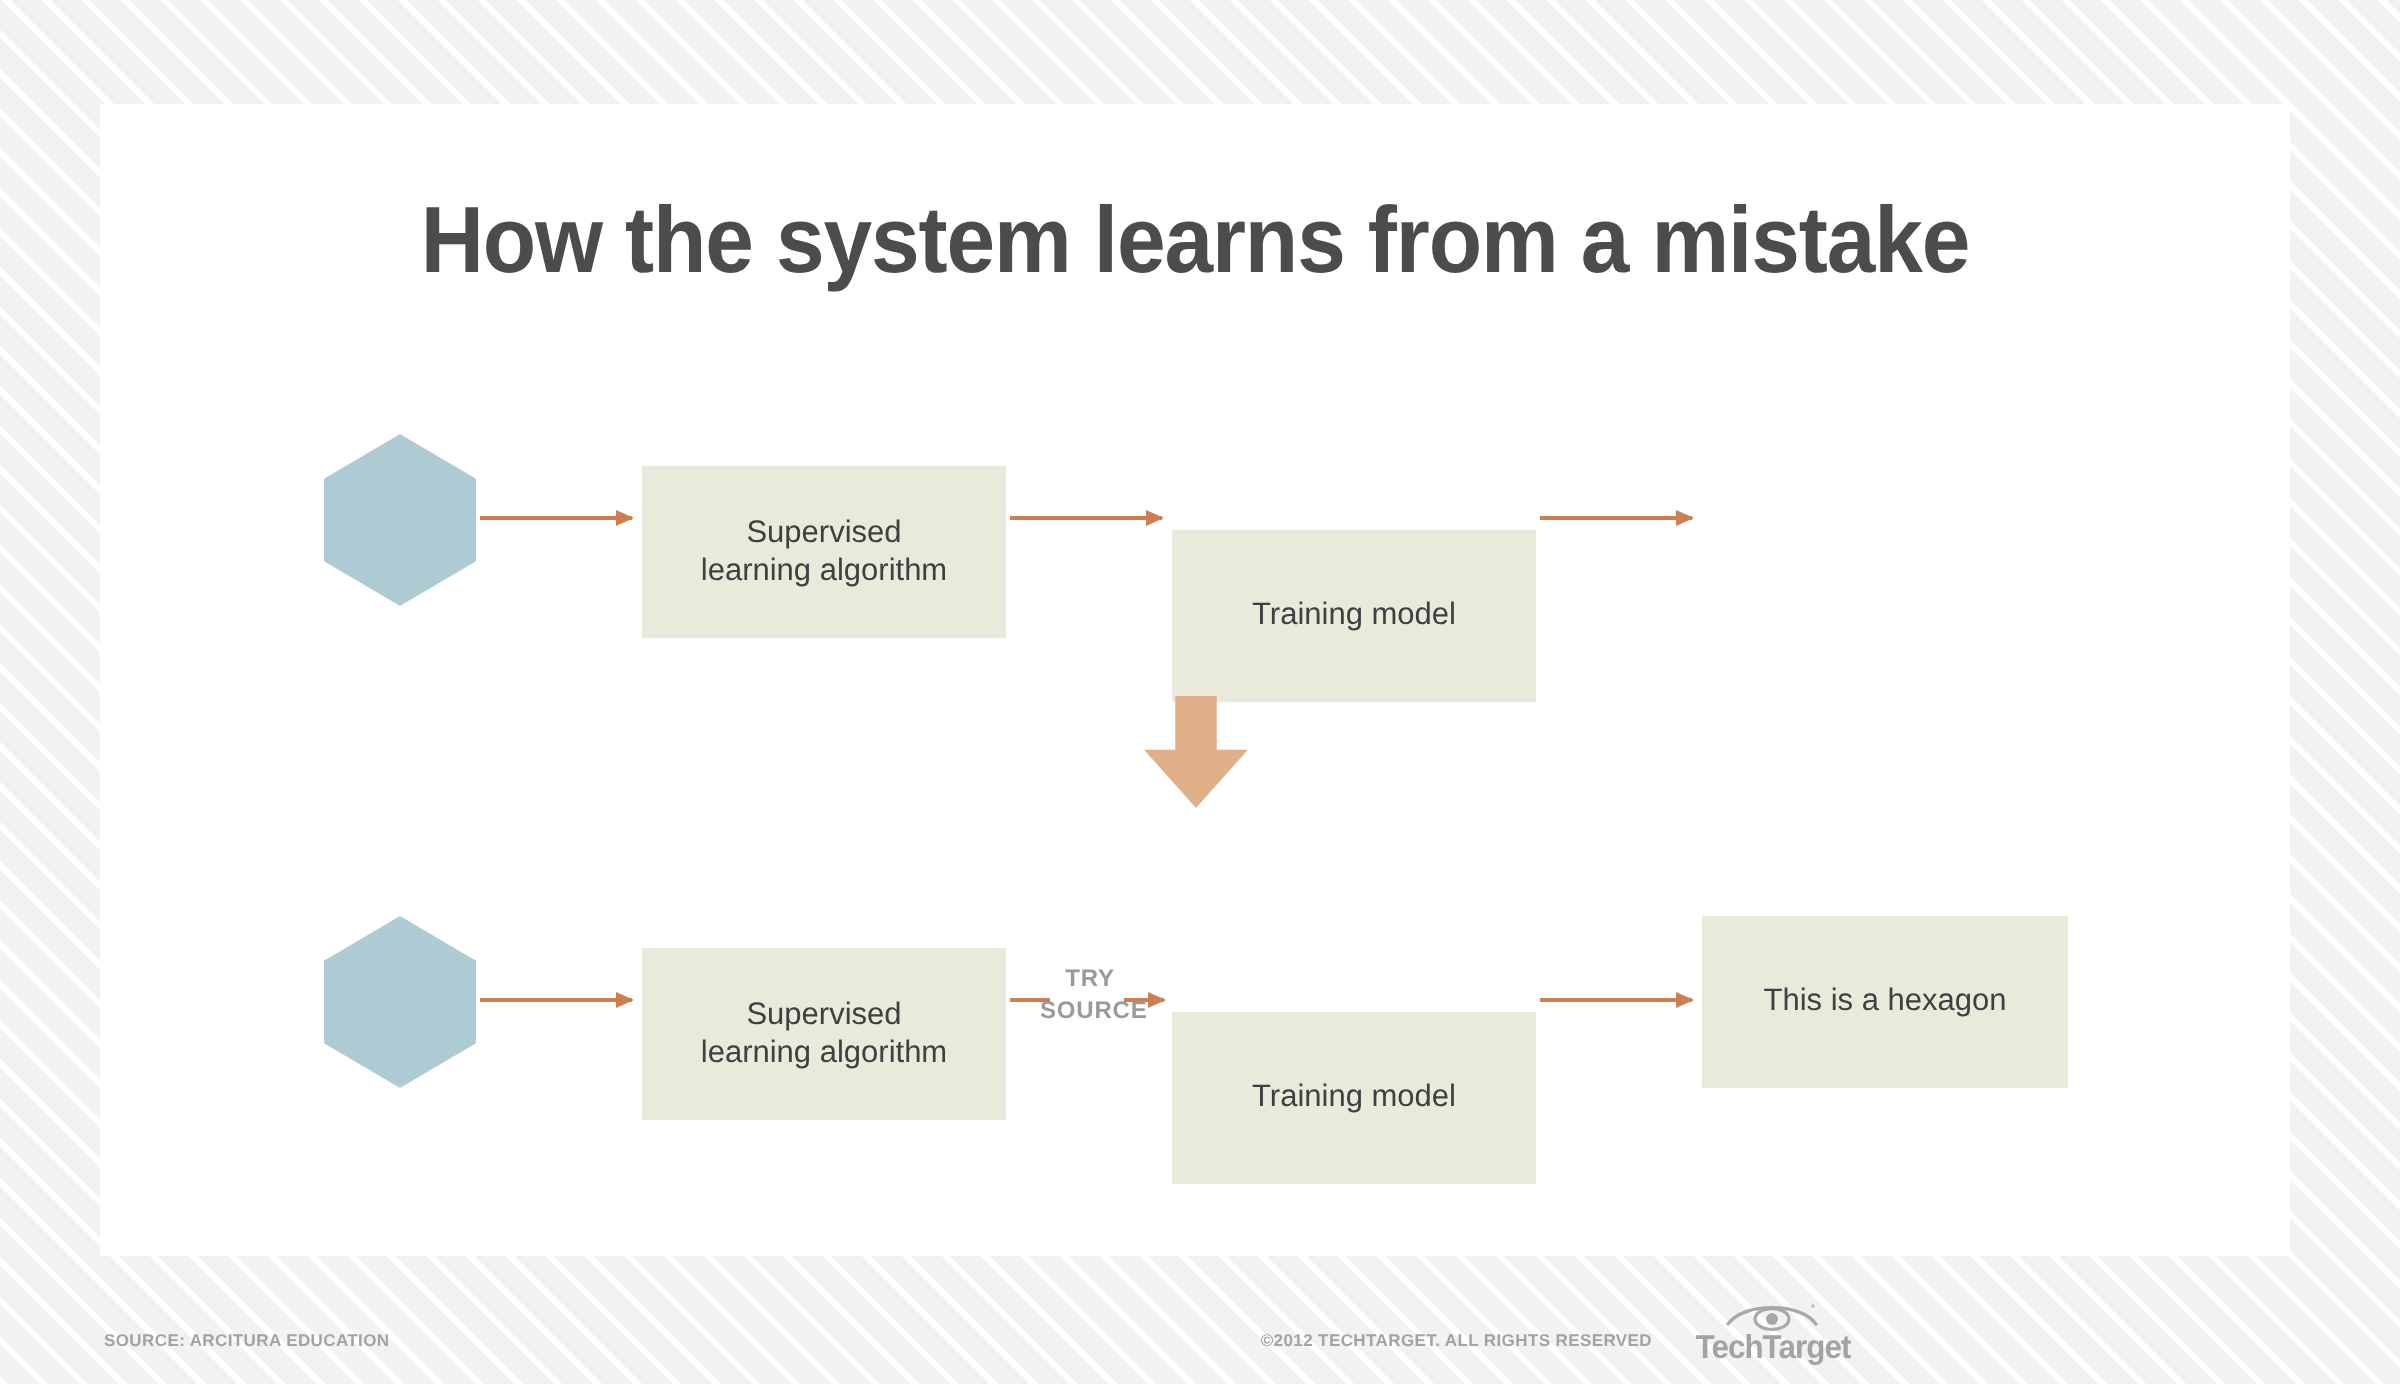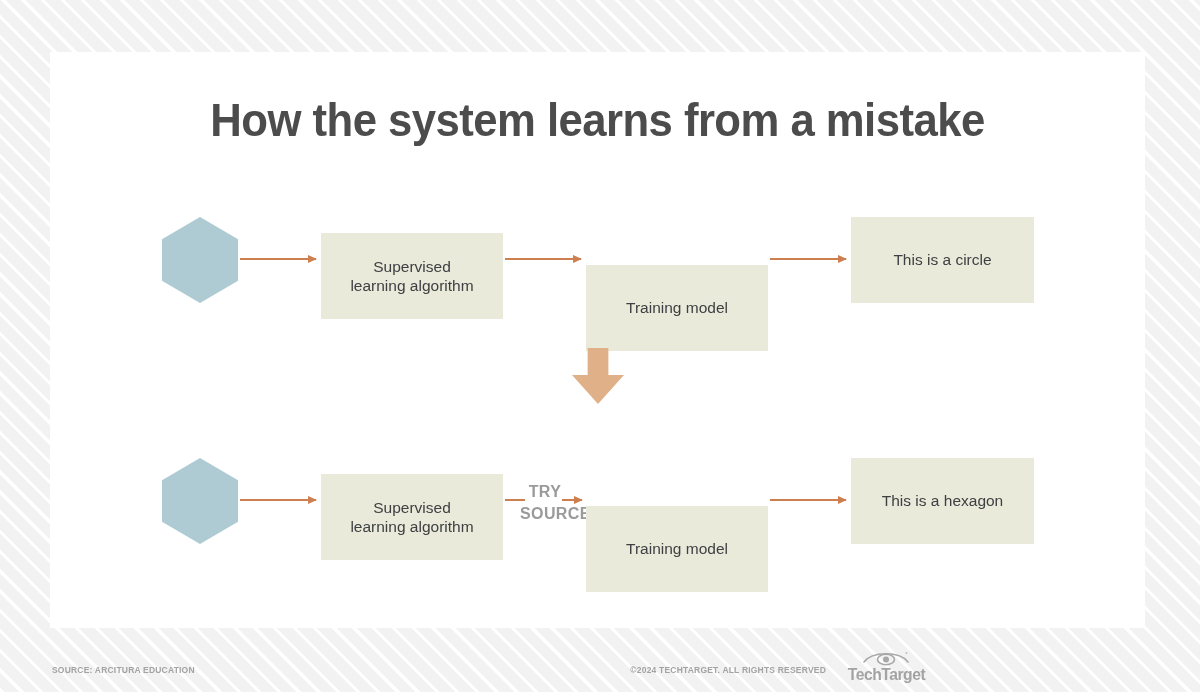--- a/index.html
+++ b/index.html
@@ -128,21 +128,21 @@
     border-bottom: 4.5px solid transparent;
     border-left: 9px solid #cd7f4f;
   }
 
   .try-again {
     position: absolute;
     left: 470px;
     top: 26px;
     width: 50px;
     text-align: center;
-    font-size: 16px;
+    font-size: 12px;
     font-weight: bold;
     line-height: 1.35;
     letter-spacing: 0.4px;
     color: #9a9a9a;
     font-family: "Liberation Sans", sans-serif;
   }
 
   
   .down-arrow {
     position: absolute;
@@ -232,23 +232,20 @@
     </div>
 
     <div class="arrow arrow-2"></div>
 
     <div class="box box-b">
       <span>Training model</span>
     </div>
 
     <div class="arrow arrow-bc"></div>
 
-    <div class="box box-c">
-      <span>This is a circle</span>
-    </div>
 
   </div>
 
   <div class="down-arrow"></div>
 
   <div class="row row-2">
 
     <div class="hexagon"></div>
 
     <div class="arrow arrow-1"></div>
@@ -278,21 +275,21 @@
     </div>
 
   </div>
 
 </div>
 
 <div class="footer">
 
   <div class="source">SOURCE: ARCITURA EDUCATION</div>
 
-  <div class="copyright">©2024 TECHTARGET. ALL RIGHTS RESERVED</div>
+  <div class="copyright">©2012 TECHTARGET. ALL RIGHTS RESERVED</div>
 
   <div class="tt-logo">
     <svg class="tt-eye" viewBox="0 0 48 18">
       <path d="M2 13 C10 2, 38 2, 46 13" fill="none" stroke="#a8a8a8" stroke-width="1.6" stroke-linecap="round"></path>
       <ellipse cx="24" cy="10.5" rx="8.5" ry="5.2" fill="none" stroke="#a8a8a8" stroke-width="1.6"></ellipse>
       <circle cx="24" cy="10.5" r="3" fill="#a8a8a8"></circle>
       <circle cx="44.5" cy="4" r="0.9" fill="#bdbdbd"></circle>
     </svg>
     <div class="tt-word">TechTarget</div>
   </div>

